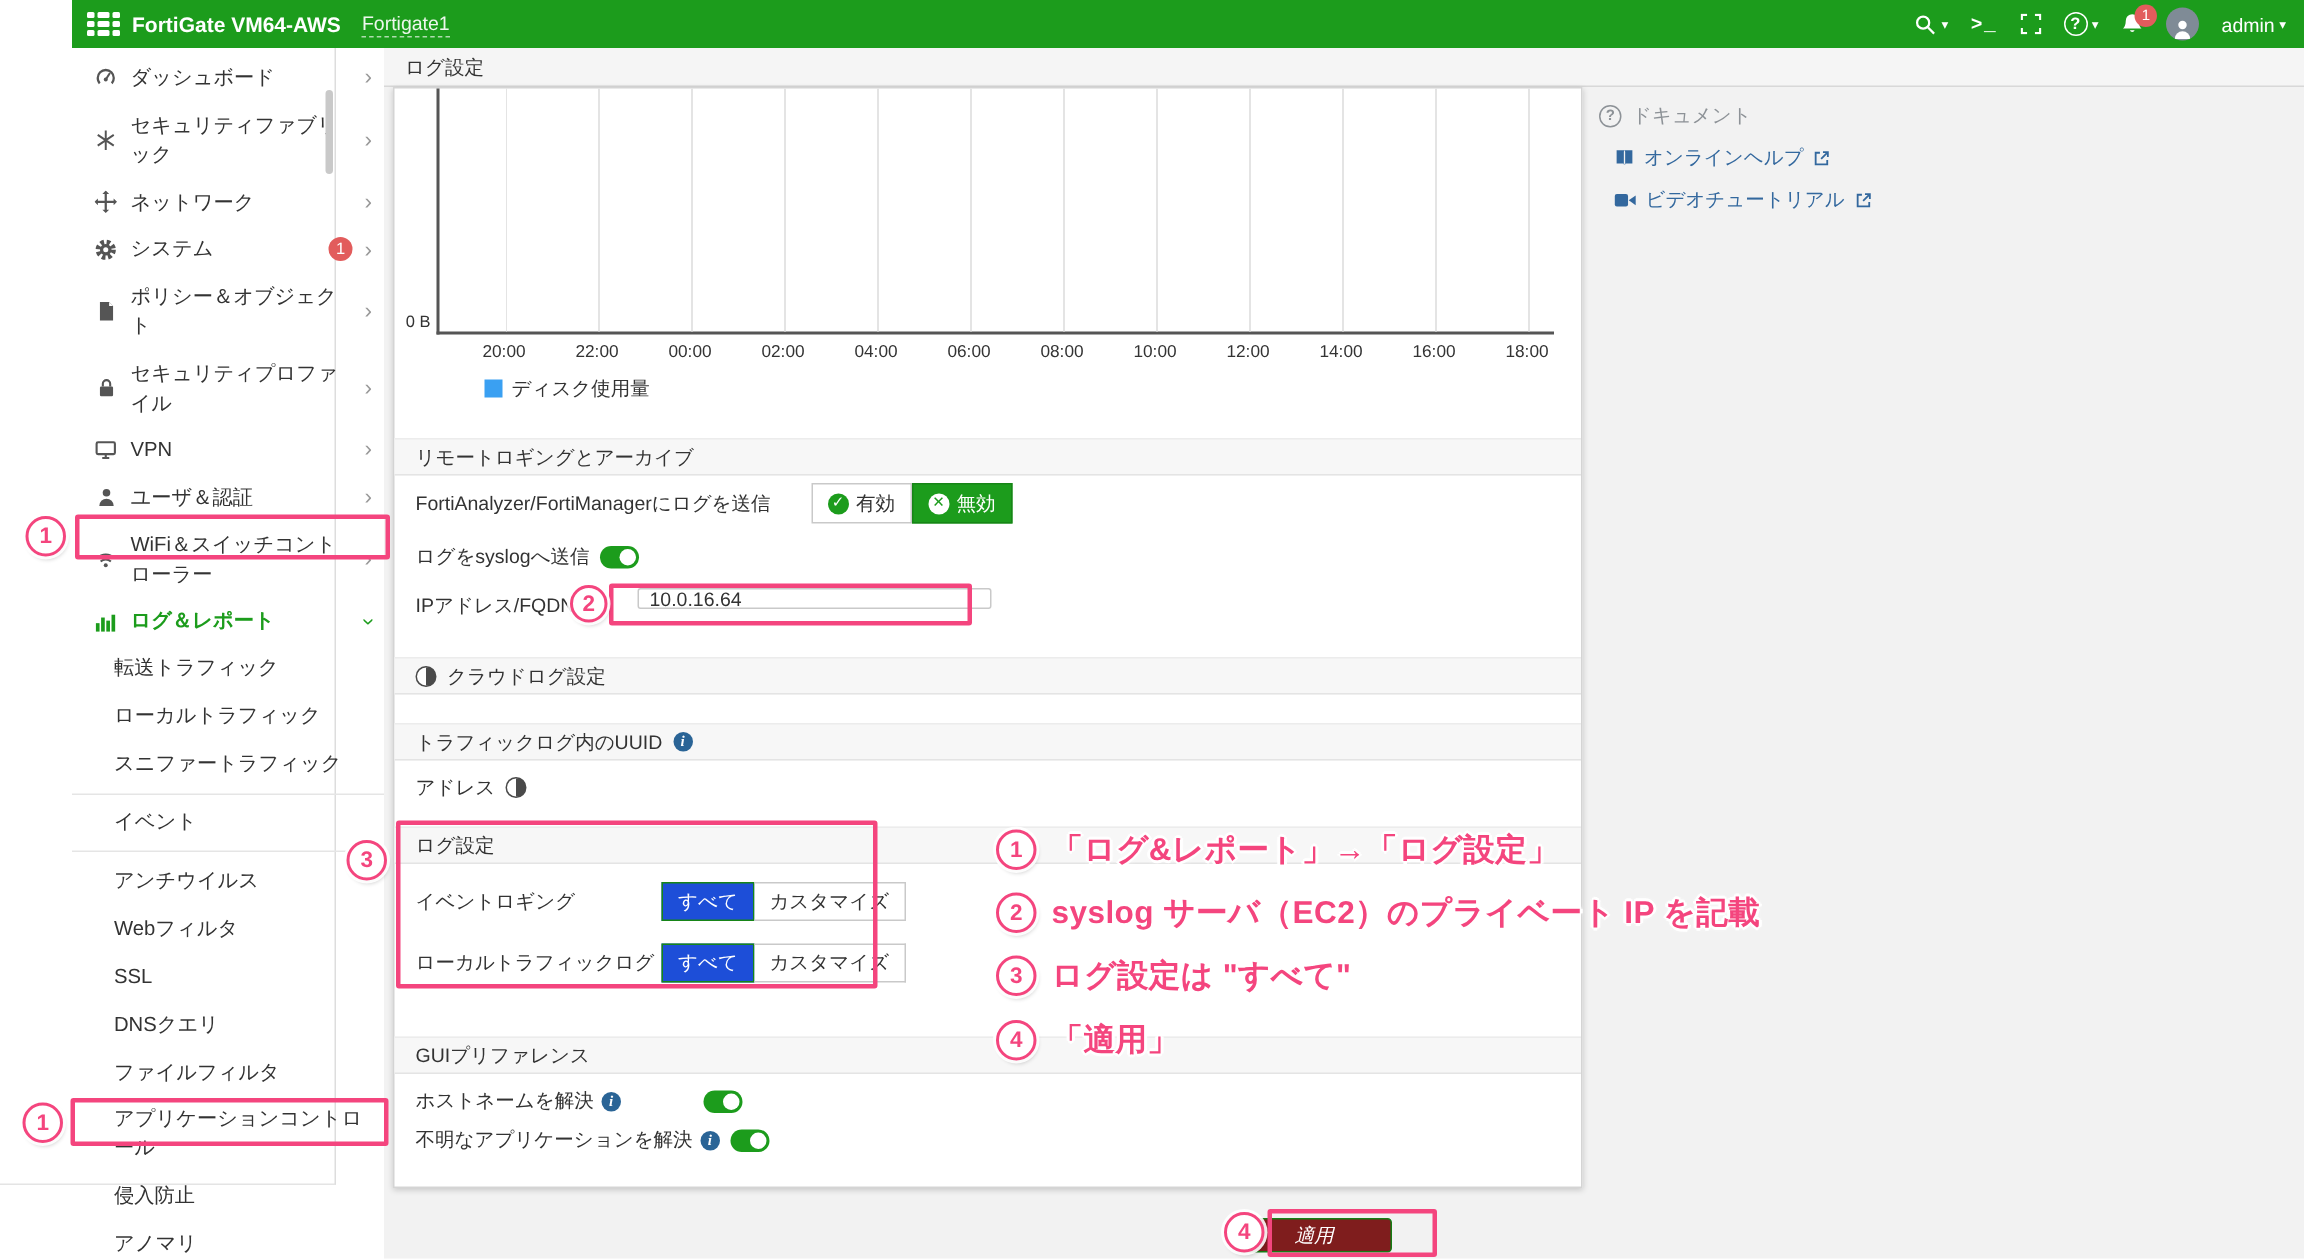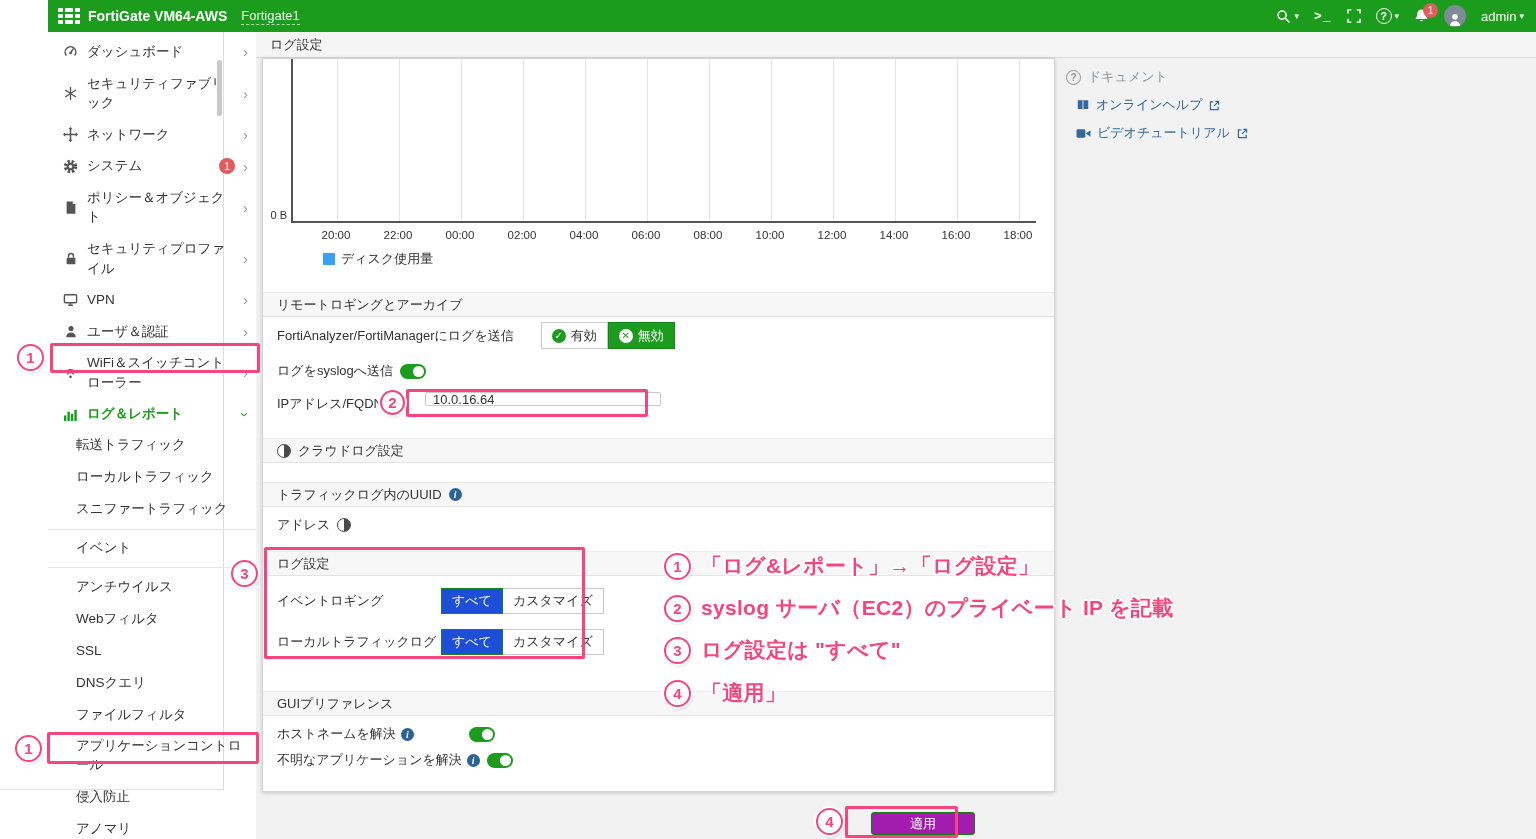--- a/index.html
+++ b/index.html
@@ -87,22 +87,22 @@
     border:1px solid #c9c9c9; font-size:13px; color:#333; padding:0 7px; border-radius:2px; }
   .info { width:13px; height:13px; border-radius:50%; background:#2a6496; color:#fff;
     font-size:10px; font-weight:bold; font-family:"Liberation Serif","DejaVu Serif",serif;
     display:inline-flex; align-items:center; justify-content:center; font-style:italic; }
   
   #docs { position:absolute; left:810px; top:36px; font-size:13px; }
   #docs .dt { display:flex; align-items:center; gap:7px; color:#8d9297; }
   .qgray { width:15px; height:15px; border:1.5px solid #8d9297; border-radius:50%; color:#8d9297;
     font-size:10px; font-weight:bold; display:flex; align-items:center; justify-content:center; }
   .dlink { display:flex; align-items:center; gap:6px; color:#33689e; margin:10px 0 0 10px; cursor:pointer; }
-  #applybtn { position:absolute; left:615px; top:780px; width:104px; height:23px; background:#a21caf;
-    border:1px solid #157d15; color:#fff; font-size:13px; border-radius:3px; cursor:pointer; }
+  #applybtn { position:absolute; left:568px; top:780px; width:104px; height:23px; background:#7f1d1d;
+    border:1px solid #157d15; color:#fff; font-size:13px; border-radius:3px; cursor:pointer;font-style:italic; }
   
   #anno { position:absolute; left:0; top:0; width:1536px; height:839px; z-index:40; pointer-events:none; }
   .pbox { position:absolute; border:3px solid #f4457e; border-radius:2px; }
   .numc { width:27px; height:27px; border:2.5px solid #f4457e; border-radius:50%; background:#fff;
     color:#f4457e; font-weight:bold; font-size:15px; display:flex; align-items:center;
     justify-content:center; box-shadow:0 0 0 2px rgba(255,255,255,.9),1px 2px 3px rgba(0,0,0,.2); }
   .numc.abs { position:absolute; }
   .step { position:absolute; display:flex; align-items:center; gap:10px; }
   .step .txt { font-size:21px; font-weight:bold; color:#f4457e; letter-spacing:.3px;
     text-shadow:-1px -1px 0 #fff,1px -1px 0 #fff,-1px 1px 0 #fff,1px 1px 0 #fff,

